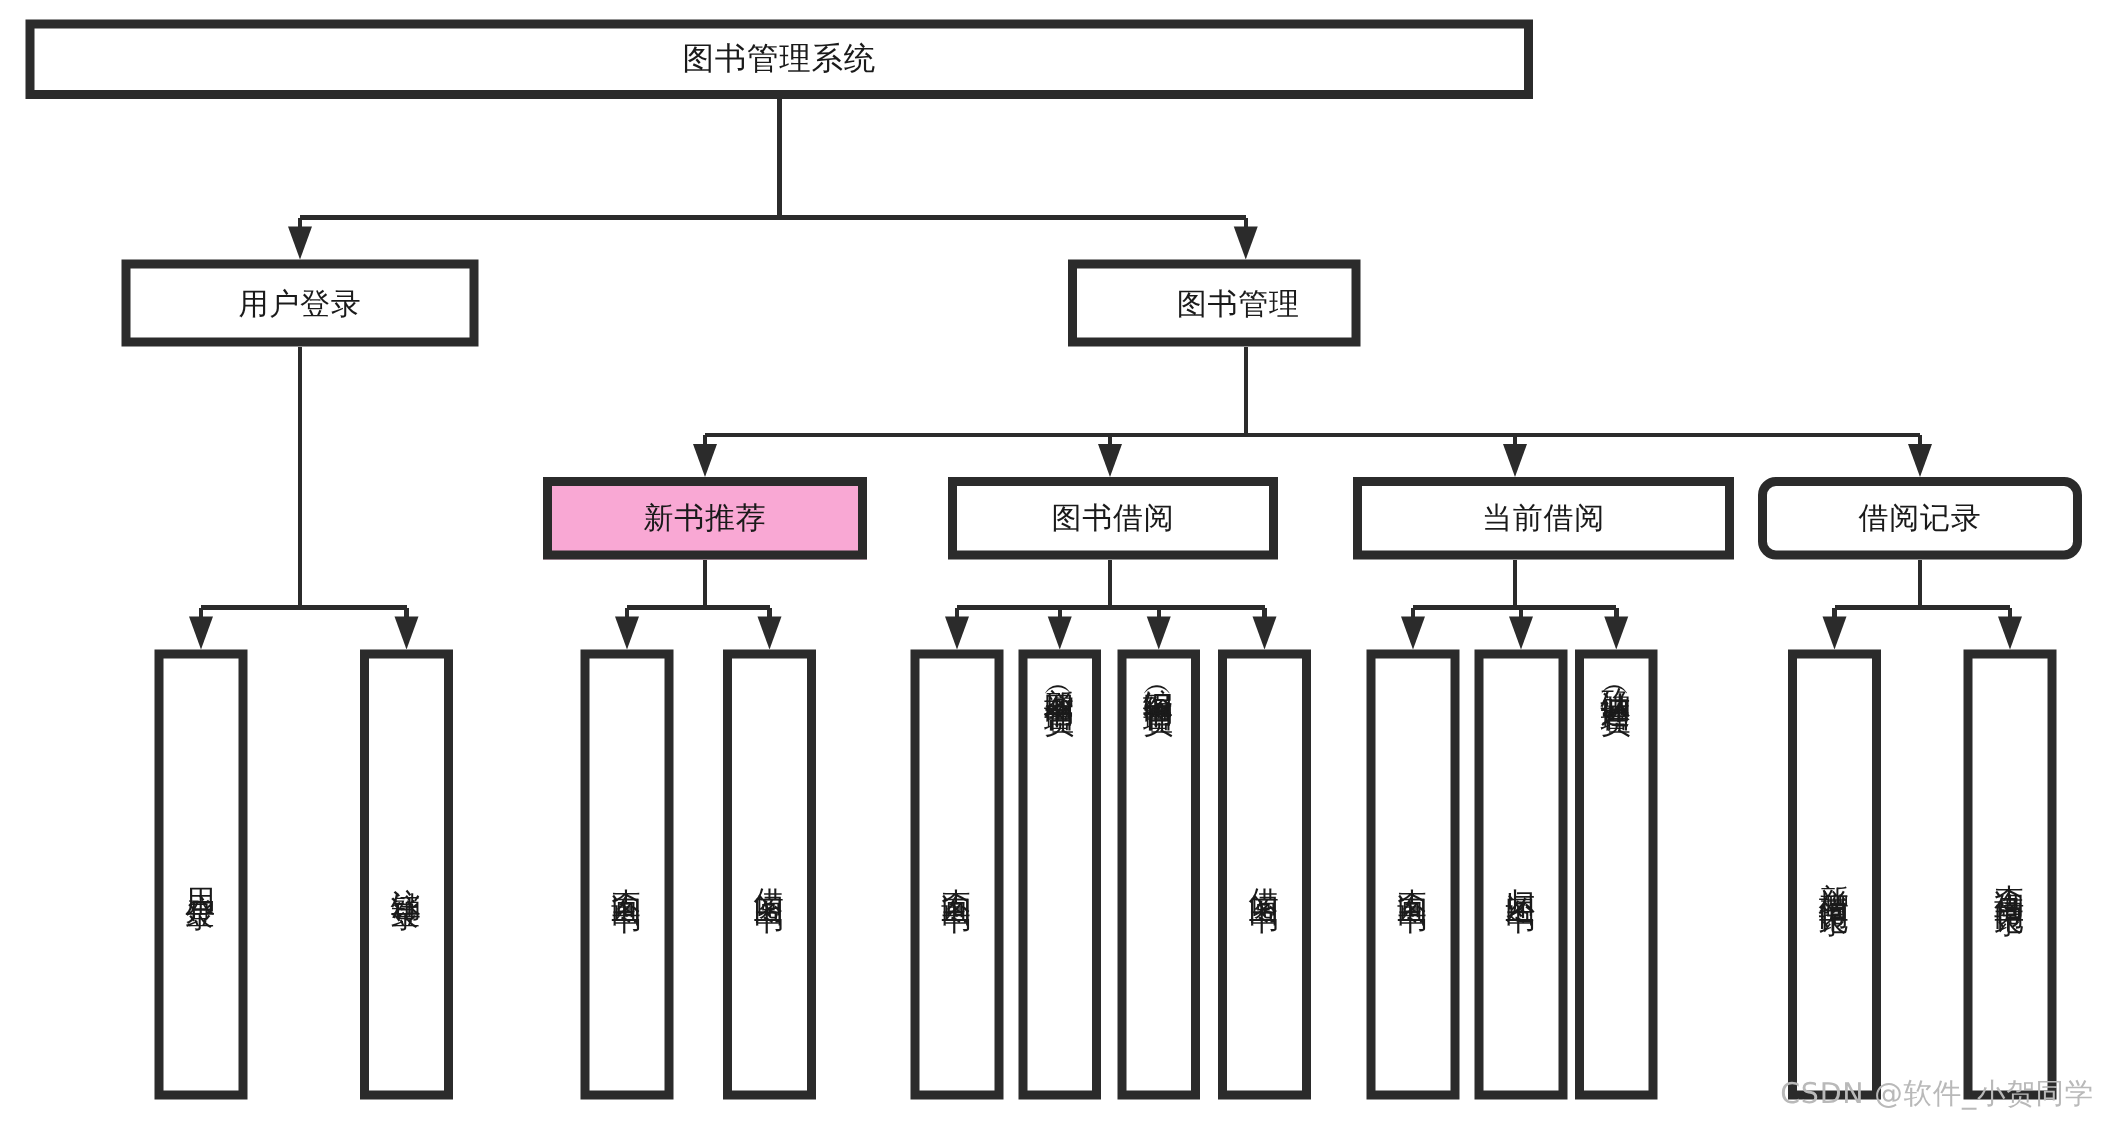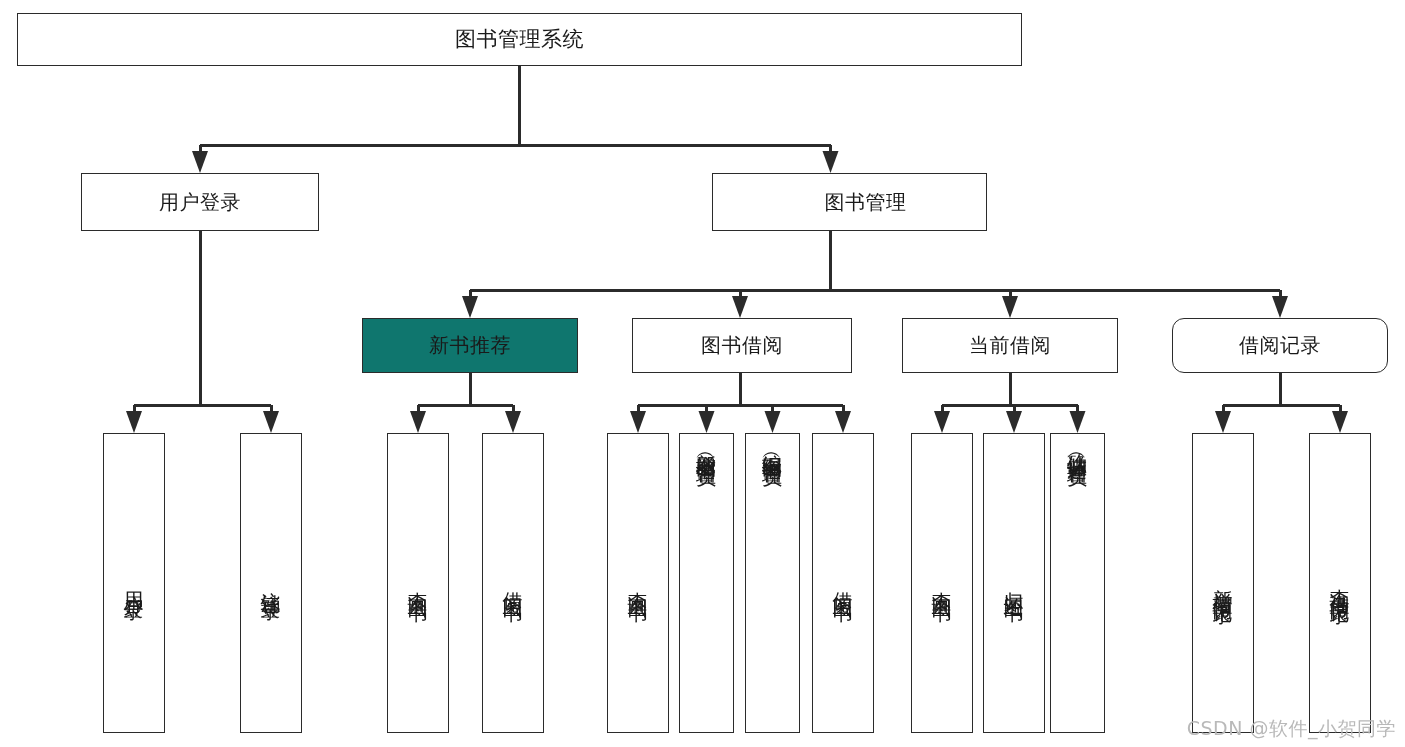--- a/index.html
+++ b/index.html
@@ -23,21 +23,21 @@
     position: absolute;
     left: 0;
     top: 0;
     width: 1405px;
     height: 747px;
     pointer-events: none;
   }
   .node {
     position: absolute;
     box-sizing: border-box;
-    border: 1px solid #b91c1c;
+    border: 6px solid #b91c1c;
     background: #ffffff;
     display: flex;
     align-items: center;
     justify-content: center;
     color: #1a1a1a;
   }
   .node .label {
     font-size: 20px;
     line-height: 1.12;
     letter-spacing: 0.5px;
@@ -141,30 +141,30 @@
       <line x1="1340" y1="405" x2="1340" y2="411" stroke="#2b2b2b" stroke-width="3" shape-rendering="crispEdges"></line>
       <path d="M1332,411 L1348,411 L1340,433 Z" fill="#2b2b2b"></path>
     </svg>
   <div id="nodes">
       <div class="node h root" style="left: 17px; top: 13px; width: 1005px; height: 53px; border-color: rgb(43, 43, 43); background: rgb(255, 255, 255);">
         <span class="label">图书管理系统</span>
       </div>
       <div class="node h" style="left: 81px; top: 173px; width: 238px; height: 58px; border-color: rgb(43, 43, 43); background: rgb(255, 255, 255);">
         <span class="label">用户登录</span>
       </div>
-      <div class="node h" style="left: 712px; top: 173px; width: 275px; height: 58px; border-color: rgb(43, 43, 43); background: rgb(255, 255, 255); padding-left: 32px;">
+      <div class="node h" style="left: 712px; top: 173px; width: 195px; height: 58px; border-color: rgb(43, 43, 43); background: rgb(255, 255, 255); padding-left: 32px;">
         <span class="label">图书管理</span>
       </div>
-      <div class="node h" style="left: 362px; top: 318px; width: 216px; height: 55px; border-color: rgb(43, 43, 43); background: #0f766e;">
+      <div class="node h" style="left: 362px; top: 318px; width: 216px; height: 55px; border-color: rgb(43, 43, 43); background: #f9a8d4;">
         <span class="label">新书推荐</span>
       </div>
       <div class="node h" style="left: 632px; top: 318px; width: 220px; height: 55px; border-color: rgb(43, 43, 43); background: rgb(255, 255, 255);">
         <span class="label">图书借阅</span>
       </div>
-      <div class="node h" style="left: 902px; top: 318px; width: 216px; height: 55px; border-color: rgb(43, 43, 43); background: rgb(255, 255, 255);">
+      <div class="node h" style="left: 902px; top: 318px; width: 254px; height: 55px; border-color: rgb(43, 43, 43); background: rgb(255, 255, 255);">
         <span class="label">当前借阅</span>
       </div>
       <div class="node h" style="left: 1172px; top: 318px; width: 216px; height: 55px; border-color: rgb(43, 43, 43); background: rgb(255, 255, 255); border-radius: 12px;">
         <span class="label">借阅记录</span>
       </div>
       <div class="node v" style="left: 103px; top: 433px; width: 62px; height: 300px; border-color: rgb(43, 43, 43); background: rgb(255, 255, 255);">
         <span class="label">用户登录</span>
       </div>
       <div class="node v" style="left: 240px; top: 433px; width: 62px; height: 300px; border-color: rgb(43, 43, 43); background: rgb(255, 255, 255);">
         <span class="label">注销登录</span>

